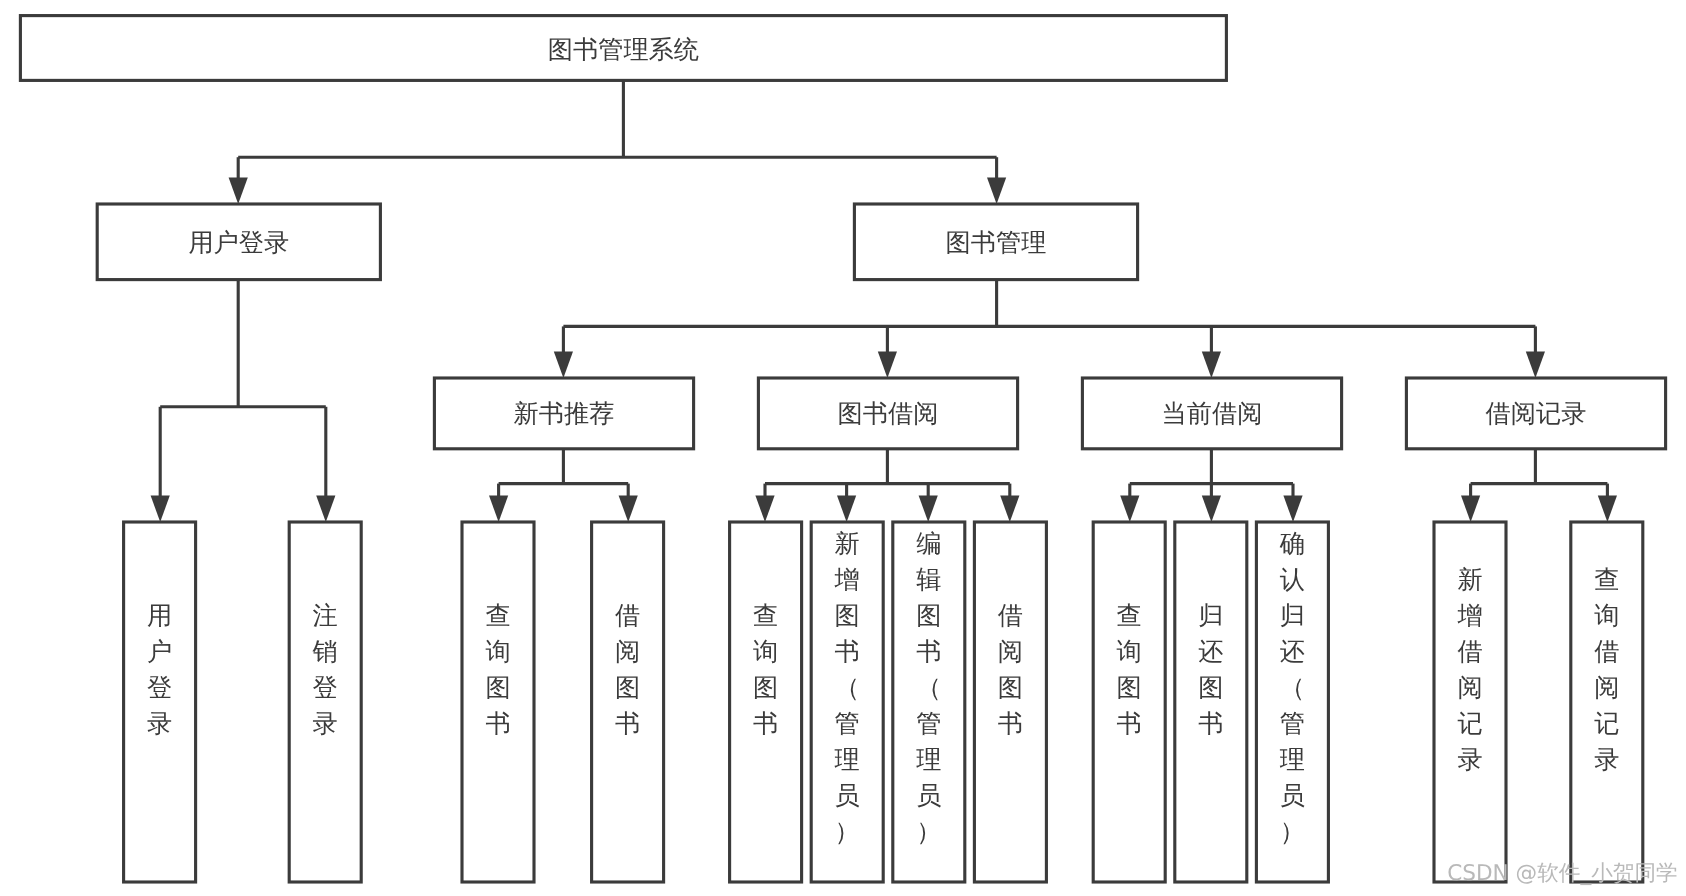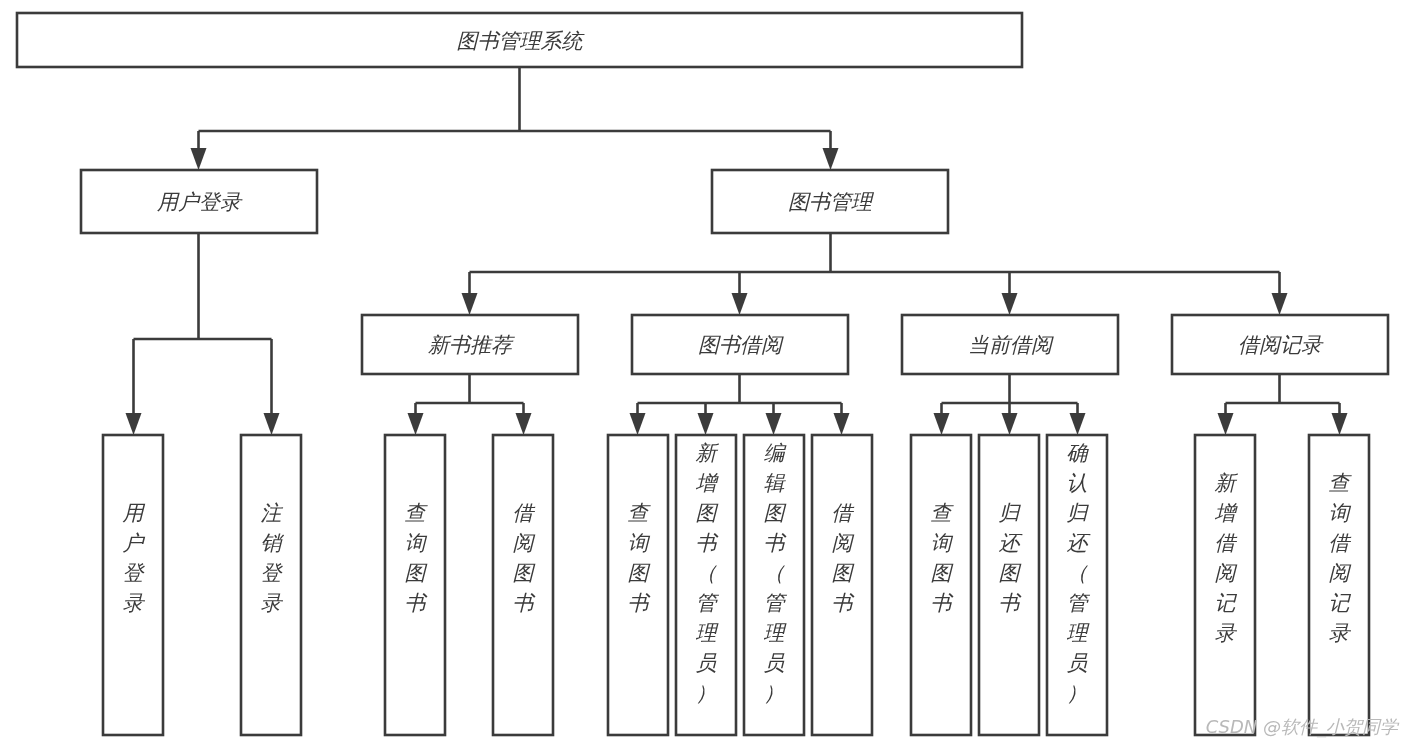--- a/index.html
+++ b/index.html
@@ -13,21 +13,20 @@
     font-family: "DejaVu Sans", "Liberation Sans", sans-serif;
     position: relative;
     overflow: hidden;
   }
   #diagram-root {
     position: absolute;
     left: 0;
     top: 0;
     width: 1405px;
     height: 747px;
-    font-style: italic;
   }
   svg.flowchart {
     display: block;
     width: 1405px;
     height: 747px;
   }
   .node-box {
     fill: #ffffff;
     stroke: #3b3b3b;
     stroke-width: 2.6;

